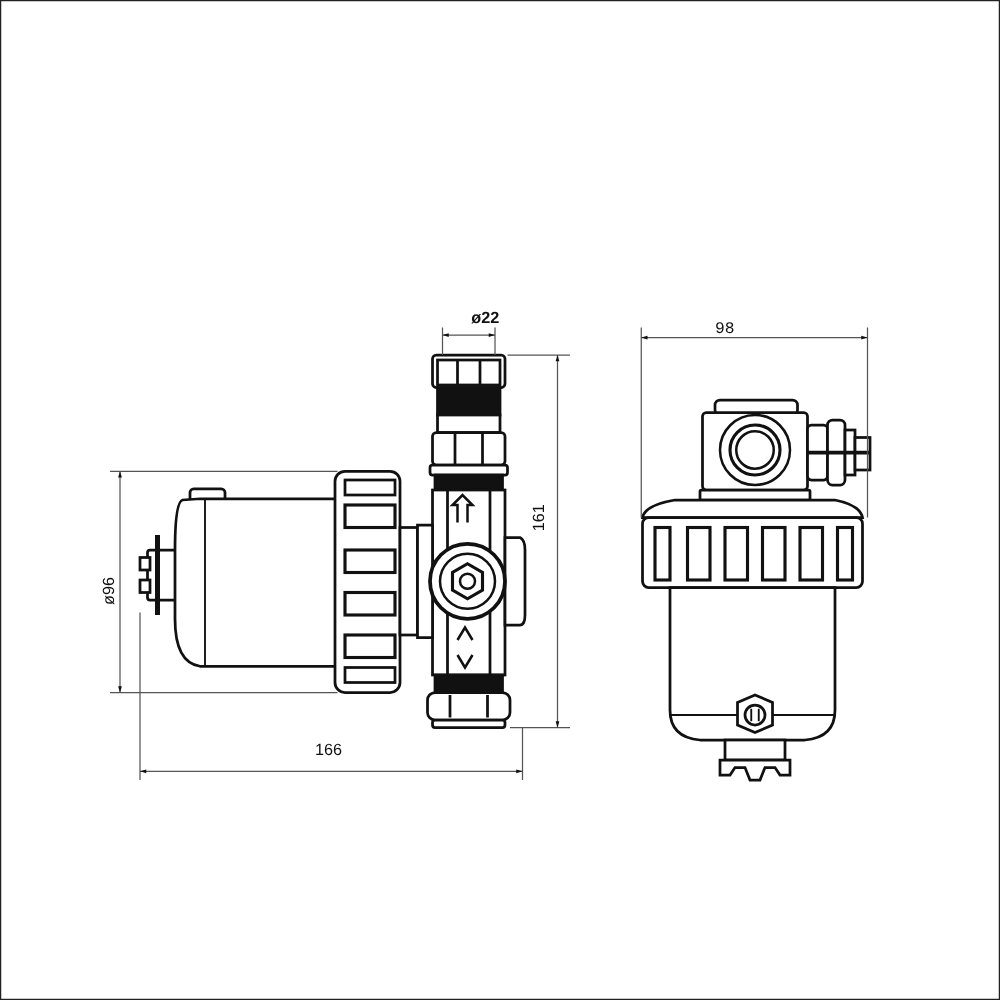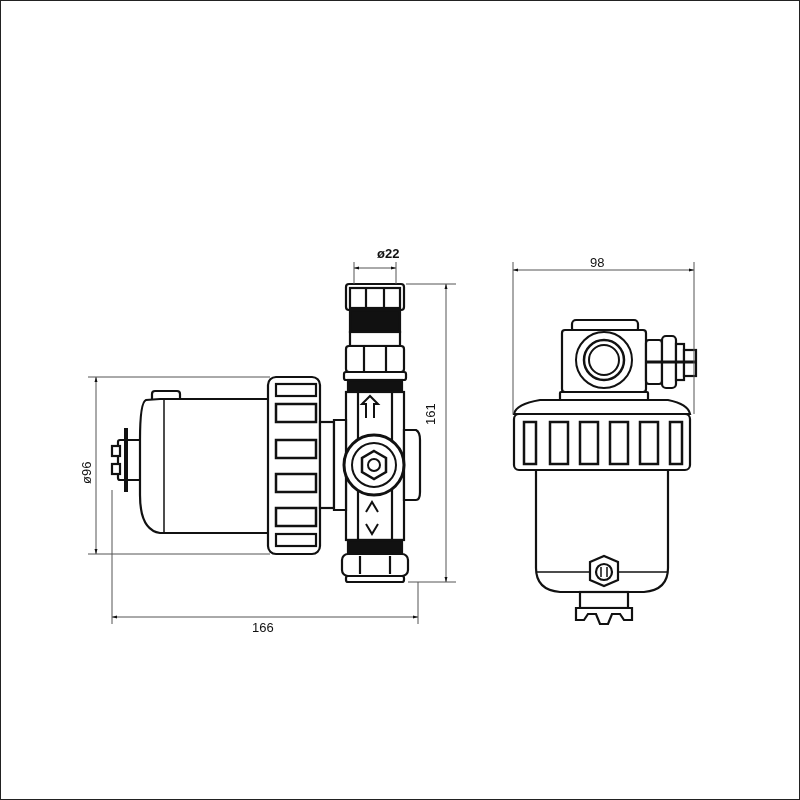--- a/index.html
+++ b/index.html
@@ -142,16 +142,16 @@
   </g>
 
   <g stroke="#555" stroke-width="1" fill="none">
     <line x1="513" y1="262" x2="513" y2="414"></line>
     <line x1="694" y1="262" x2="694" y2="414"></line>
     <line x1="513" y1="270" x2="694" y2="270" marker-start="url(#arr)" marker-end="url(#arr)"></line>
   </g>
 </svg>
 
 <div class="label" style="left:377px; top:246px; font-weight:bold;">ø22</div>
-<div class="label" style="left:590px; top:255px;">98</div>
-<div class="label" style="left:252px; top:620px;">166</div>
+<div class="label" style="left:572px; top:255px;font-family:Liberation Mono, monospace;">98</div>
+<div class="label" style="left:252px; top:592px;">166</div>
 <div class="label" style="left:423px; top:425px; transform: rotate(-90deg); transform-origin: left top;">161</div>
 <div class="label" style="left:79px; top:484px; transform: rotate(-90deg); transform-origin: left top;">ø96</div>
 
 </body></html>

